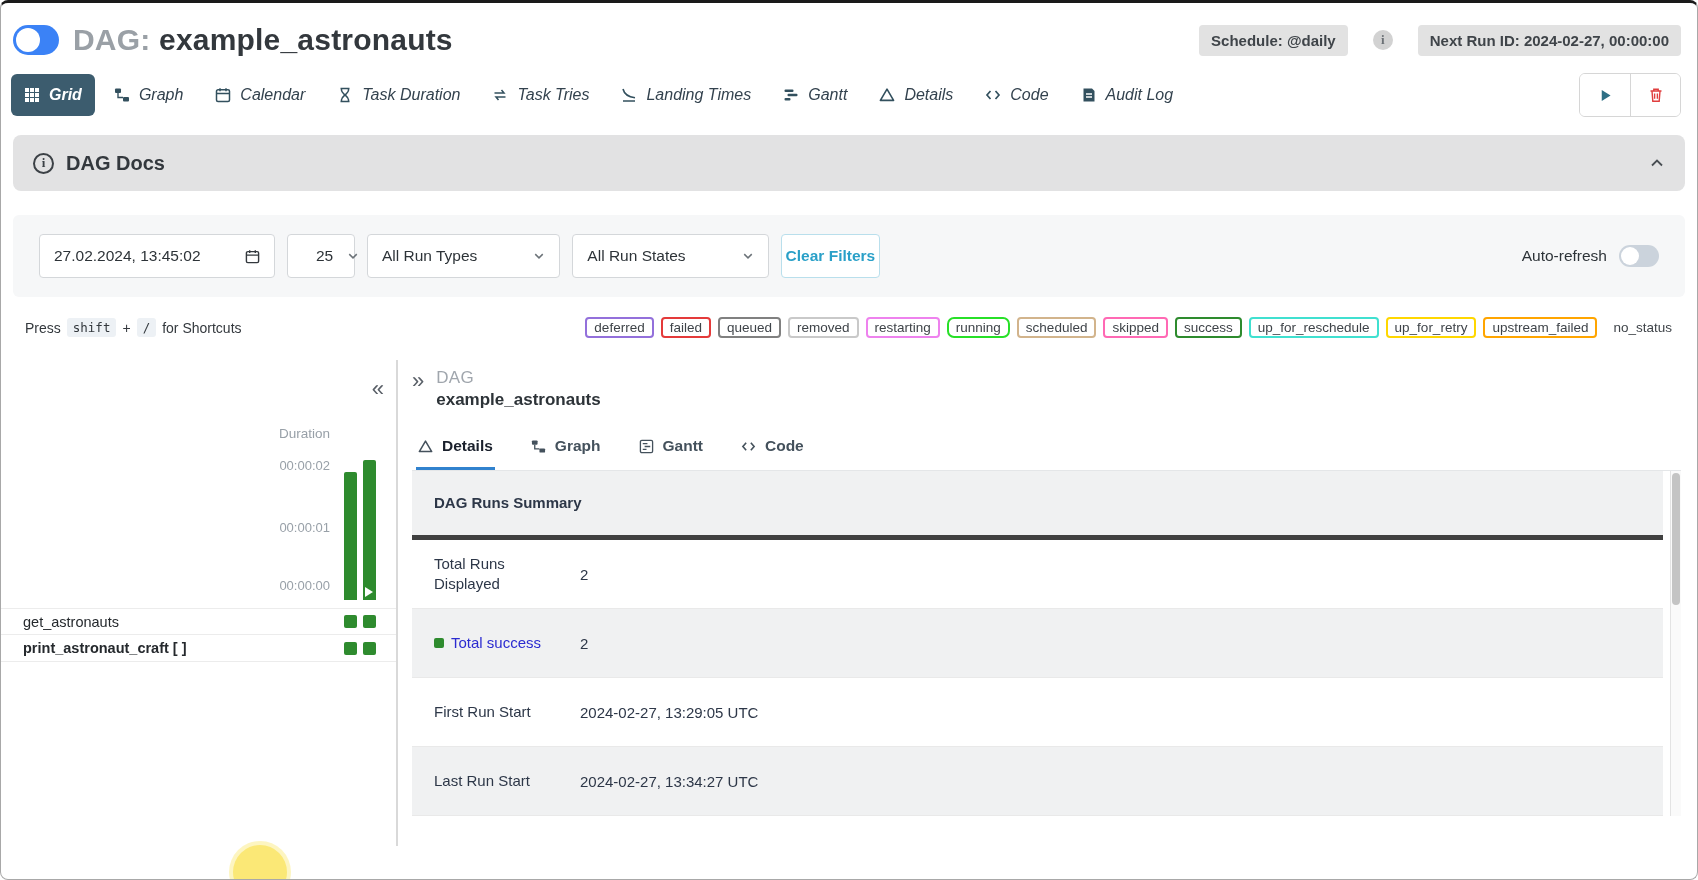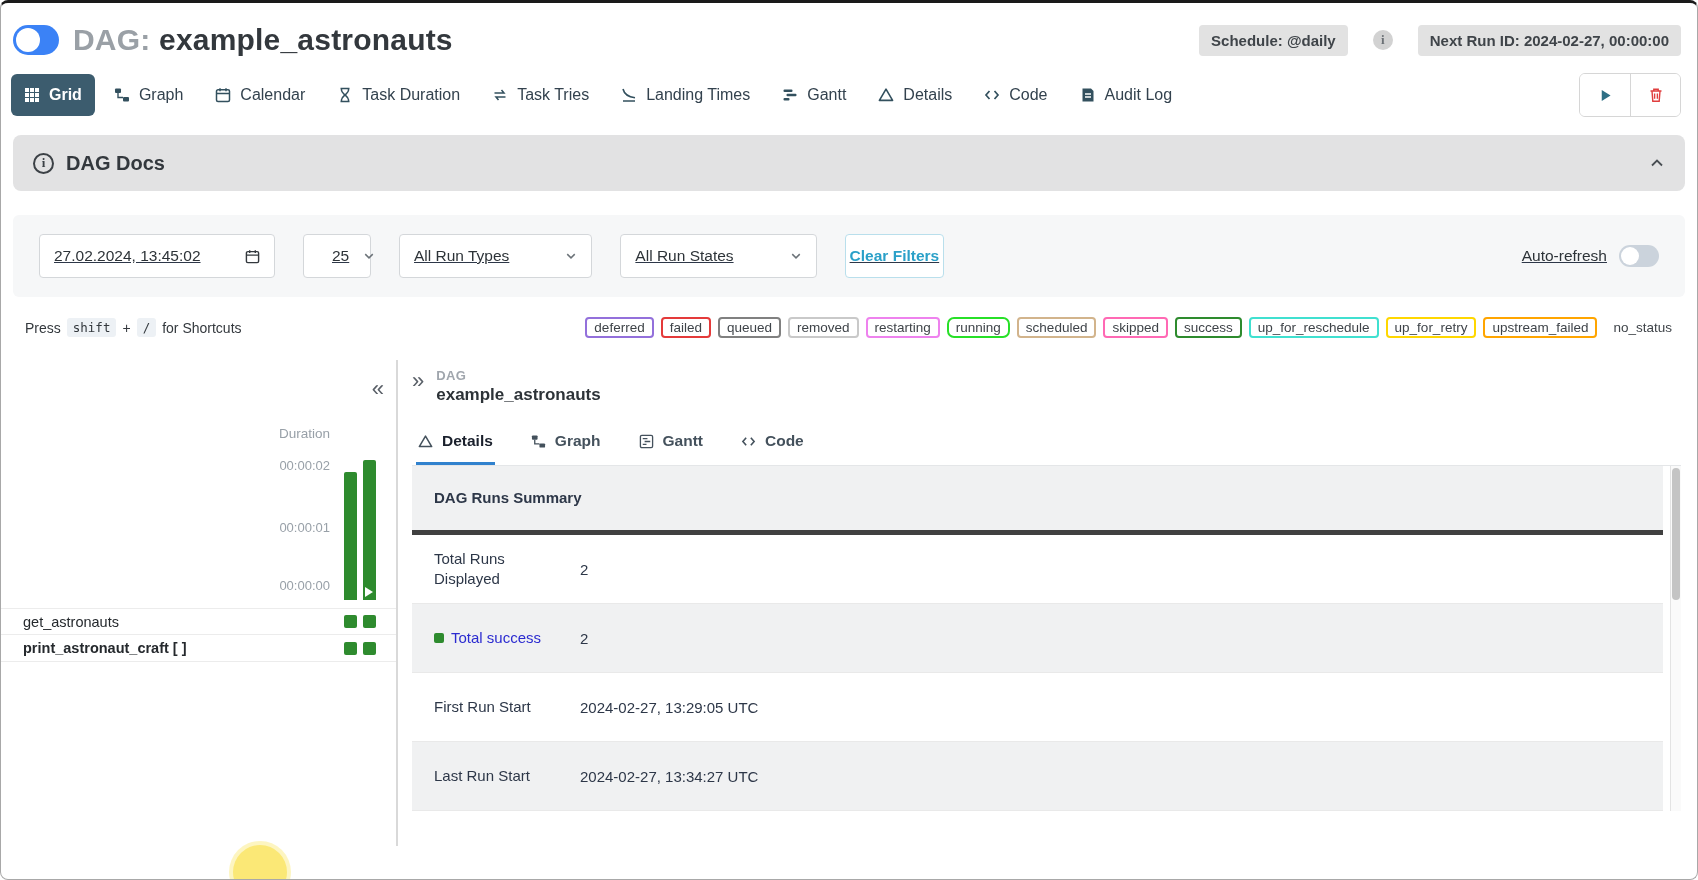--- a/index.html
+++ b/index.html
@@ -21,36 +21,36 @@
   .dag-toggle .knob { position:absolute; top:3px; left:3px; width:24px; height:24px; border-radius:50%; background:#fff; }
   .page-title { font-size:30px; font-weight:700; letter-spacing:.2px; }
   .page-title .prefix { color:#9aa0a6; font-weight:700; }
   .page-title .name { color:#33383d; }
   .topbar-right { display:flex; align-items:center; gap:25px; }
   .meta-badge { background:#e2e2e2; color:#3f4449; font-size:15px; font-weight:600; padding:7px 12px; border-radius:4px; white-space:nowrap; }
   .info-dot { width:20px; height:20px; border-radius:50%; background:#d2d2d2; color:#6b7075; font-size:13px; font-weight:700; display:flex; align-items:center; justify-content:center; font-family:"Liberation Serif", serif; }
   
   .tabs-row { display:flex; align-items:center; justify-content:space-between; padding: 6px 16px 12px 10px; }
   .nav-left { display:flex; align-items:center; gap:6px; }
-  .nav-tab { display:flex; align-items:center; gap:9px; padding:12px 13px; border-radius:6px; font-size:16px; font-weight:500; color:#33424e; cursor:pointer; text-decoration:none; }
+  .nav-tab { display:flex; align-items:center; gap:9px; padding:12px 13px; border-radius:6px; font-size:16px; font-weight:500; color:#33424e; cursor:pointer; text-decoration:none;font-style:italic; }
   .nav-tab .ico { display:flex; align-items:center; color:#33505e; }
   .nav-tab.active { background:#3c5c6e; color:#fff; font-weight:600; }
   .nav-tab.active .ico { color:#fff; }
   .action-group { display:flex; border:1px solid #d6d6d6; border-radius:6px; overflow:hidden; }
   .action-btn { width:50px; height:42px; background:#fff; border:none; display:flex; align-items:center; justify-content:center; cursor:pointer; }
   .action-btn + .action-btn { border-left:1px solid #d6d6d6; }
   .action-btn.play { color:#2e6f85; }
   .action-btn.trash { color:#e03e3e; }
   
   .dag-docs { margin: 6px 12px 0 12px; background:#e2e2e3; border-radius:8px; height:56px; display:flex; align-items:center; gap:12px; padding:0 20px; cursor:pointer; }
   .dag-docs .info-outline { width:21px; height:21px; border-radius:50%; border:2px solid #3c4146; color:#3c4146; font-size:13px; font-weight:700; display:flex; align-items:center; justify-content:center; font-family:"Liberation Serif", serif; }
   .dag-docs .docs-label { font-size:20px; font-weight:700; color:#33383d; }
   .dag-docs .chev { margin-left:auto; color:#4a4f54; display:flex; }
   
-  .filter-band { margin: 24px 12px 0 12px; background:#f6f7f8; border-radius:6px; padding: 19px 26px; display:flex; align-items:center; gap:28px;text-decoration:underline; }
+  .filter-band { margin: 24px 12px 0 12px; background:#f6f7f8; border-radius:6px; padding: 19px 26px; display:flex; align-items:center; gap:12px; }
   .ctl { height:44px; background:#fff; border:1px solid #d4d7da; border-radius:4px; display:flex; align-items:center; padding:0 14px; font-size:15.5px; color:#2d3338; cursor:pointer; }
   .ctl .chevron { margin-left:14px; color:#6b7278; display:flex; }
   .date-ctl { width:236px; justify-content:space-between; }
   .page-size-ctl { width:68px; justify-content:space-between;padding-left:28px; }
   .clear-btn { height:44px; background:#fff; border:1px solid #b9dfec; border-radius:4px; color:#2aa0c8; font-size:15.5px; font-weight:700; padding:0 4px; cursor:pointer; }
   .auto-refresh { margin-left:auto; display:flex; align-items:center; gap:12px; font-size:15.5px; color:#2d3338; }
   .mini-toggle { width:40px; height:22px; border-radius:11px; background:#cbd3dc; position:relative; cursor:pointer; }
   .mini-toggle .knob { position:absolute; top:2px; left:2px; width:18px; height:18px; border-radius:50%; background:#fff; }
   
   .legend-row { display:flex; align-items:center; justify-content:space-between; padding: 20px 16px 0 24px; }
@@ -81,21 +81,21 @@
   .task-row { display:flex; align-items:center; height:27px; border-bottom:1px solid #ececec; padding-left:22px; font-size:14.5px; color:#25292d; }
   .task-row:first-child { border-top:1px solid #ececec; }
   .task-row.selected { font-weight:700; }
   .squares { margin-left:auto; margin-right:20px; display:flex; gap:6px; }
   .sq-cell { width:13px; height:13px; border-radius:2px; background:#2e8b2e; cursor:pointer; }
   .v-divider { width:2px; background:#d9d9d9; flex:none; }
   
   .details-panel { flex:1; padding: 8px 16px 0 14px; position:relative; }
   .panel-head { display:flex; gap:12px; }
   .expand-btn { font-size:22px; color:#5a6068; background:none; border:none; cursor:pointer; line-height:1; height:26px; }
-  .crumb { font-size:13px; font-weight:700; color:#a0a6ad; letter-spacing:.3px; }
+  .crumb { font-size:17px; font-weight:400; color:#a0a6ad; letter-spacing:.3px; }
   .panel-dag-name { font-size:17px; font-weight:700; color:#2d3338; margin-top:2px; }
   .detail-tabs { display:flex; gap:34px; margin-top:16px; border-bottom:1px solid #e4e6e8; padding-left:4px; }
   .dtab { display:flex; align-items:center; gap:9px; padding:11px 2px 12px 2px; font-size:15.5px; font-weight:600; color:#44515c; cursor:pointer; border-bottom:3px solid transparent; }
   .dtab .ico { display:flex; color:#44515c; }
   .dtab.active { color:#1a202c; border-bottom-color:#3182ce; }
   .summary-table { margin-top:0; position:relative; padding-right:18px; }
   .trow { display:flex; min-height:69px; align-items:center; padding-left:22px; border-bottom:1px solid #e9e9e9; }
   .trow.gray { background:#f0f1f2; }
   .trow.thead { border-bottom:5px solid #404040; }
   .tl { width:132px; flex:none; font-size:15px; color:#2d3748; line-height:1.35; }

